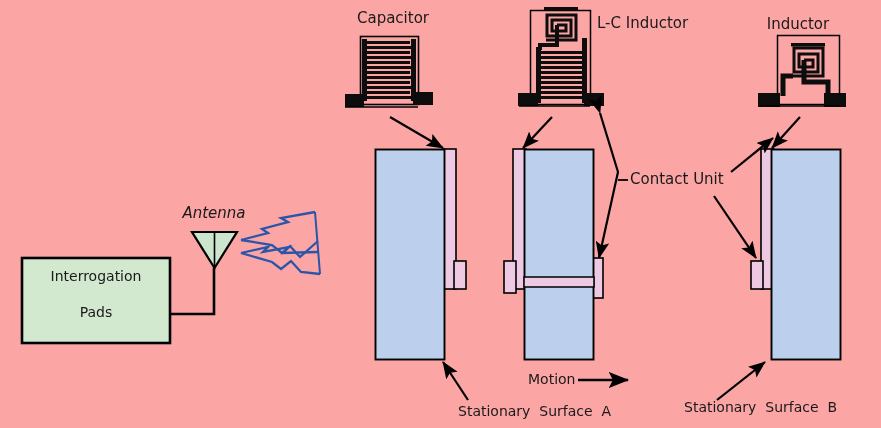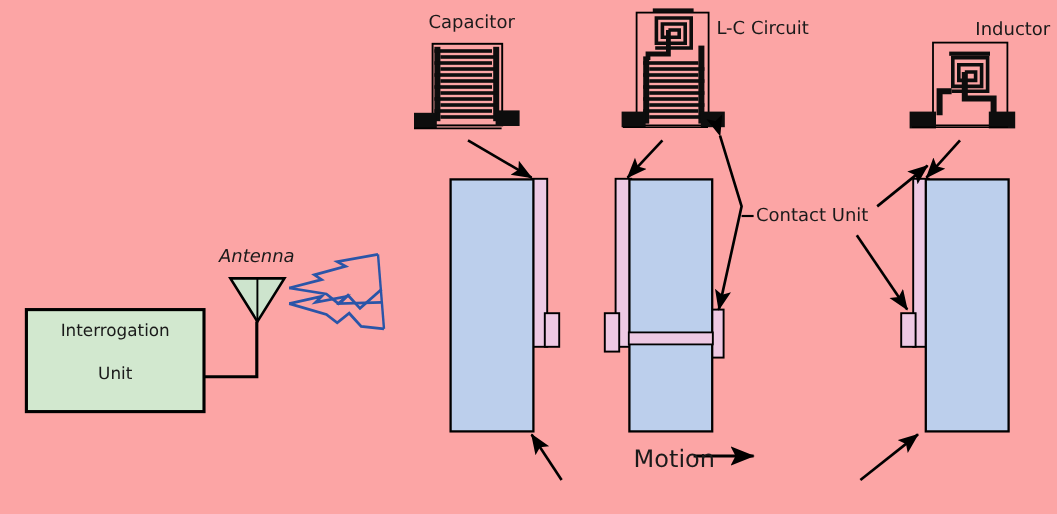--- a/index.html
+++ b/index.html
@@ -23,21 +23,21 @@
     height: 428px;
   }
   .lbl {
     position: absolute;
     color: #1a1a1a;
     font-family: "DejaVu Sans", sans-serif;
     white-space: pre;
     font-size: 15px;
     line-height: 1;
   }
-  .lbl-sm { font-size: 20px; }
+  .lbl-sm { font-size: 14px; }
   .lbl-body { font-size: 14px; }
   .ctr { text-align: center; transform: translateX(-50%); }
 </style>
 </head>
 <body>
 
 <div id="root">
 
   <svg class="layer" viewBox="0 0 881 428">
     <defs>
@@ -181,28 +181,30 @@
       <line x1="468" y1="400" x2="443" y2="362" marker-end="url(#ah)"></line>
 
       <line x1="717" y1="400" x2="765" y2="362" marker-end="url(#ah)"></line>
 
       <line x1="578" y1="380" x2="628" y2="380" stroke-width="2.6" marker-end="url(#ah)"></line>
     </g>
   </svg>
 
   <div class="lbl ctr" style="left:393px; top:11px;">Capacitor</div>
 
-  <div class="lbl" style="left:597px; top:16px;">L-C Circuit</div>
-
-  <div class="lbl ctr" style="left:844px; top:17px;">Inductor</div>
+  <div class="lbl" style="left:597px; top:16px;">L-C Inductor</div>
+
+  <div class="lbl ctr" style="left:798px; top:17px;">Inductor</div>
 
   <div class="lbl ctr" style="left:214px; top:206px;font-style:italic;">Antenna</div>
 
   <div class="lbl-body lbl ctr" style="left:96px; top:269px;">Interrogation</div>
-  <div class="lbl-body lbl ctr" style="left:96px; top:305px;">Unit</div>
+  <div class="lbl-body lbl ctr" style="left:96px; top:305px;">Pads</div>
 
   <div class="lbl" style="left:630px; top:172px;">Contact Unit</div>
 
   <div class="lbl-sm lbl" style="left:528px; top:372px;">Motion</div>
 
-
+  <div class="lbl-sm lbl" style="left:458px; top:404px;">Stationary  Surface  A</div>
+
+  <div class="lbl-sm lbl" style="left:684px; top:400px;">Stationary  Surface  B</div>
 
 </div>
 
 </body></html>

